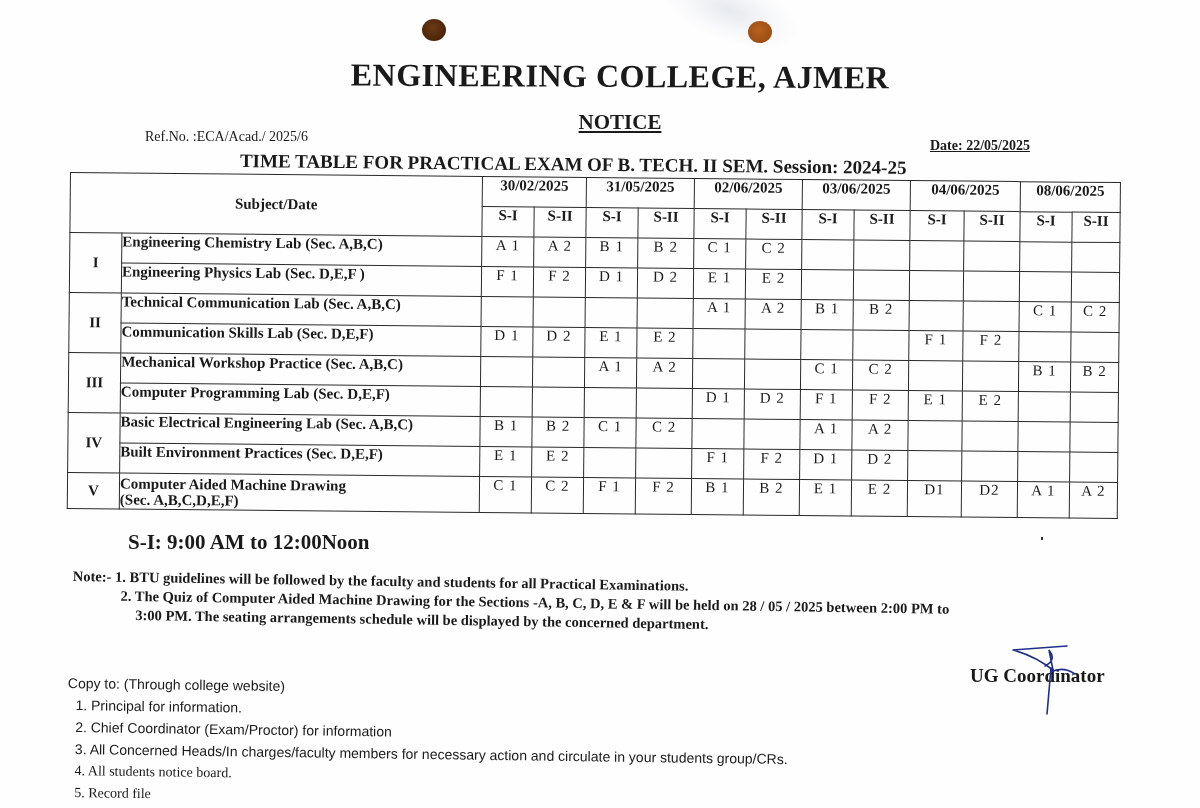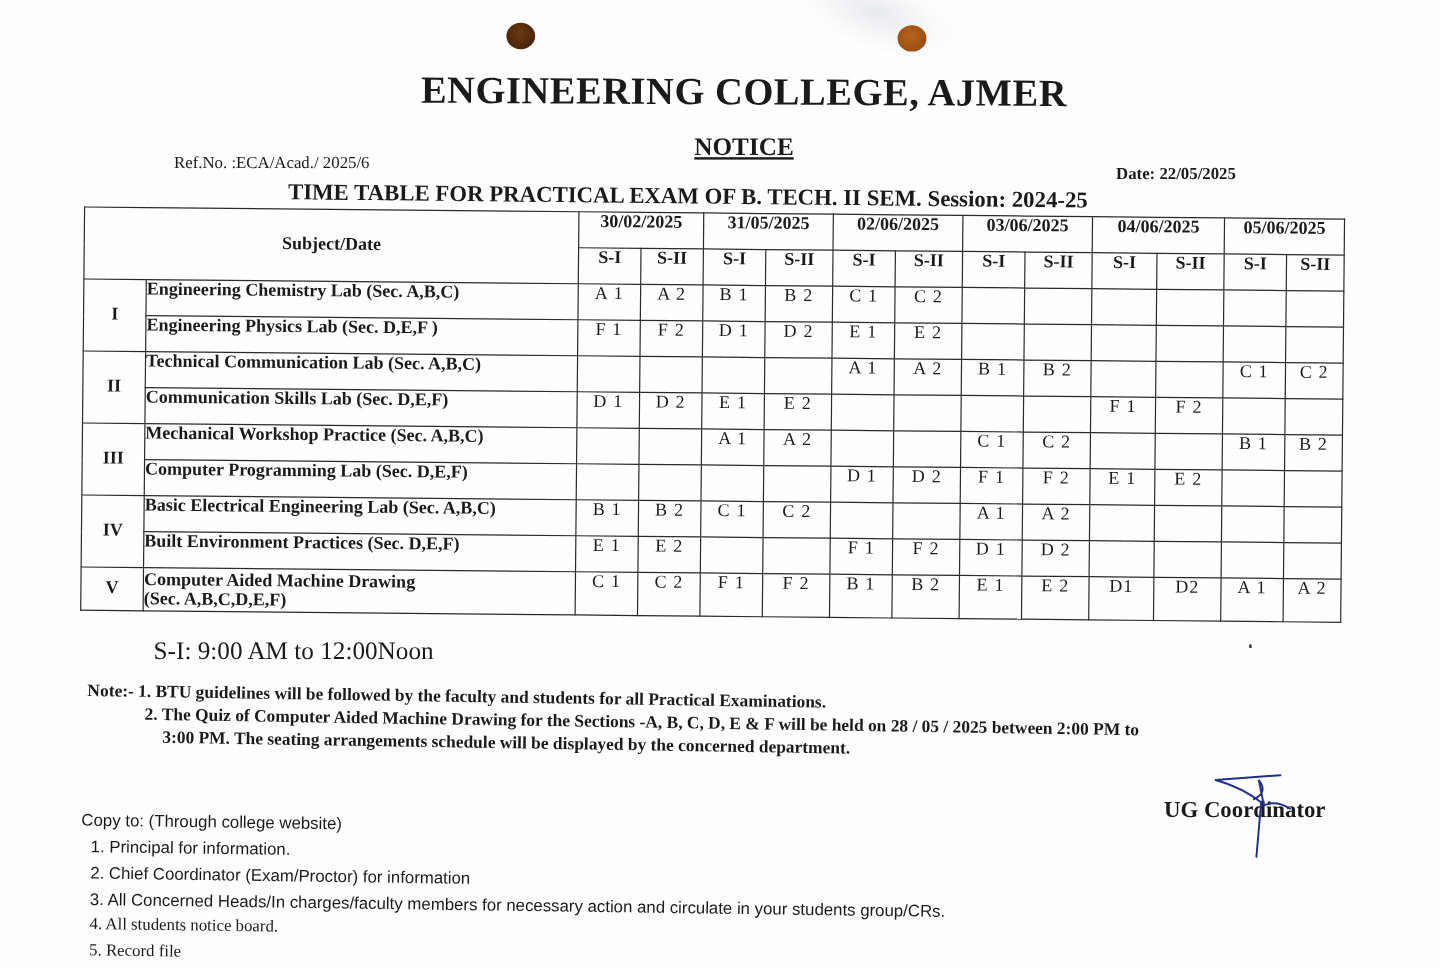--- a/index.html
+++ b/index.html
@@ -60,20 +60,21 @@
       position: absolute;
       left: 145px; top: 129px;
       font-size: 14px;
       font-weight: normal;
     }
     .date-label {
       position: absolute;
       left: 930px; top: 138px;
       font-size: 14px;
       font-weight: bold;
+      text-decoration: underline;
     }
     .tt-title {
       position: absolute;
       left: 240px; top: 150px;
       font-size: 19px;
       font-weight: bold;
       transform: rotate(0.6deg);
       transform-origin: left center;
       white-space: nowrap;
     }
@@ -136,21 +137,21 @@
       padding-top: 3px;
       font-size: 16px;
       letter-spacing: 1px;
     }
     td.subject.tall { line-height: 16px; padding-top: 2px; }
 
     .session-1 {
       position: absolute;
       left: 128px; top: 530px;
       font-size: 21px;
-      font-weight: normal;
+      font-weight: bold;
     }
     .session-2 {
       position: absolute;
       left: 742px; top: 543px;
       font-size: 21px;
       font-weight: bold;
     }
 
     .notes {
       position: absolute;
@@ -227,21 +228,21 @@
           <col style="width:48px">
       </colgroup>
       <thead>
         <tr>
           <th class="subject-head" colspan="2" rowspan="2">Subject/Date</th>
           <th class="date-head" colspan="2">30/02/2025</th>
           <th class="date-head" colspan="2">31/05/2025</th>
           <th class="date-head" colspan="2">02/06/2025</th>
           <th class="date-head" colspan="2">03/06/2025</th>
           <th class="date-head" colspan="2">04/06/2025</th>
-          <th class="date-head" colspan="2">05/06/2025</th>
+          <th class="date-head" colspan="2">08/06/2025</th>
         </tr>
         <tr>
           <th class="sess-head">S-I</th>
           <th class="sess-head">S-II</th>
           <th class="sess-head">S-I</th>
           <th class="sess-head">S-II</th>
           <th class="sess-head">S-I</th>
           <th class="sess-head">S-II</th>
           <th class="sess-head">S-I</th>
           <th class="sess-head">S-II</th>

